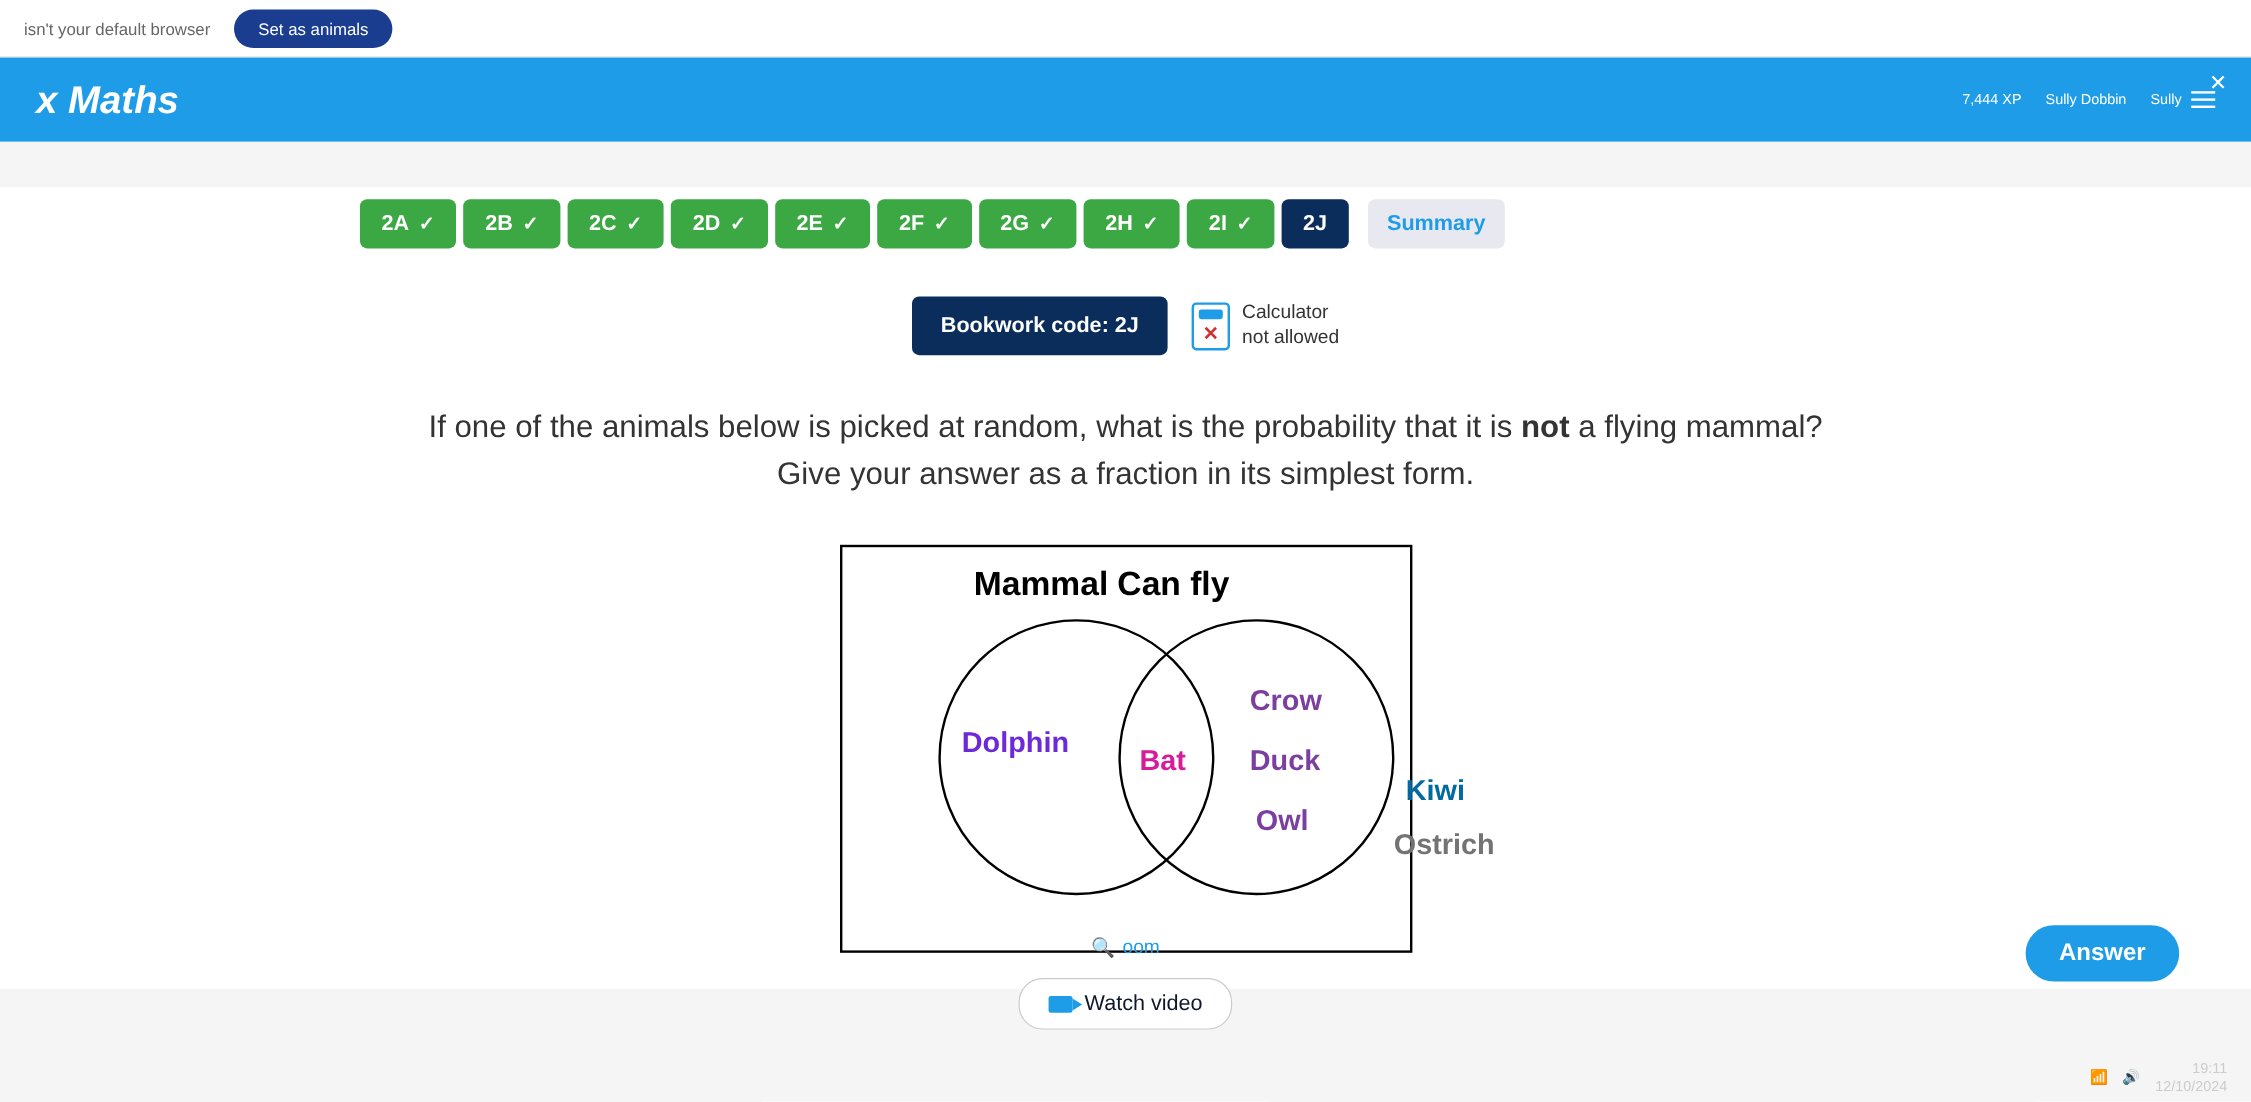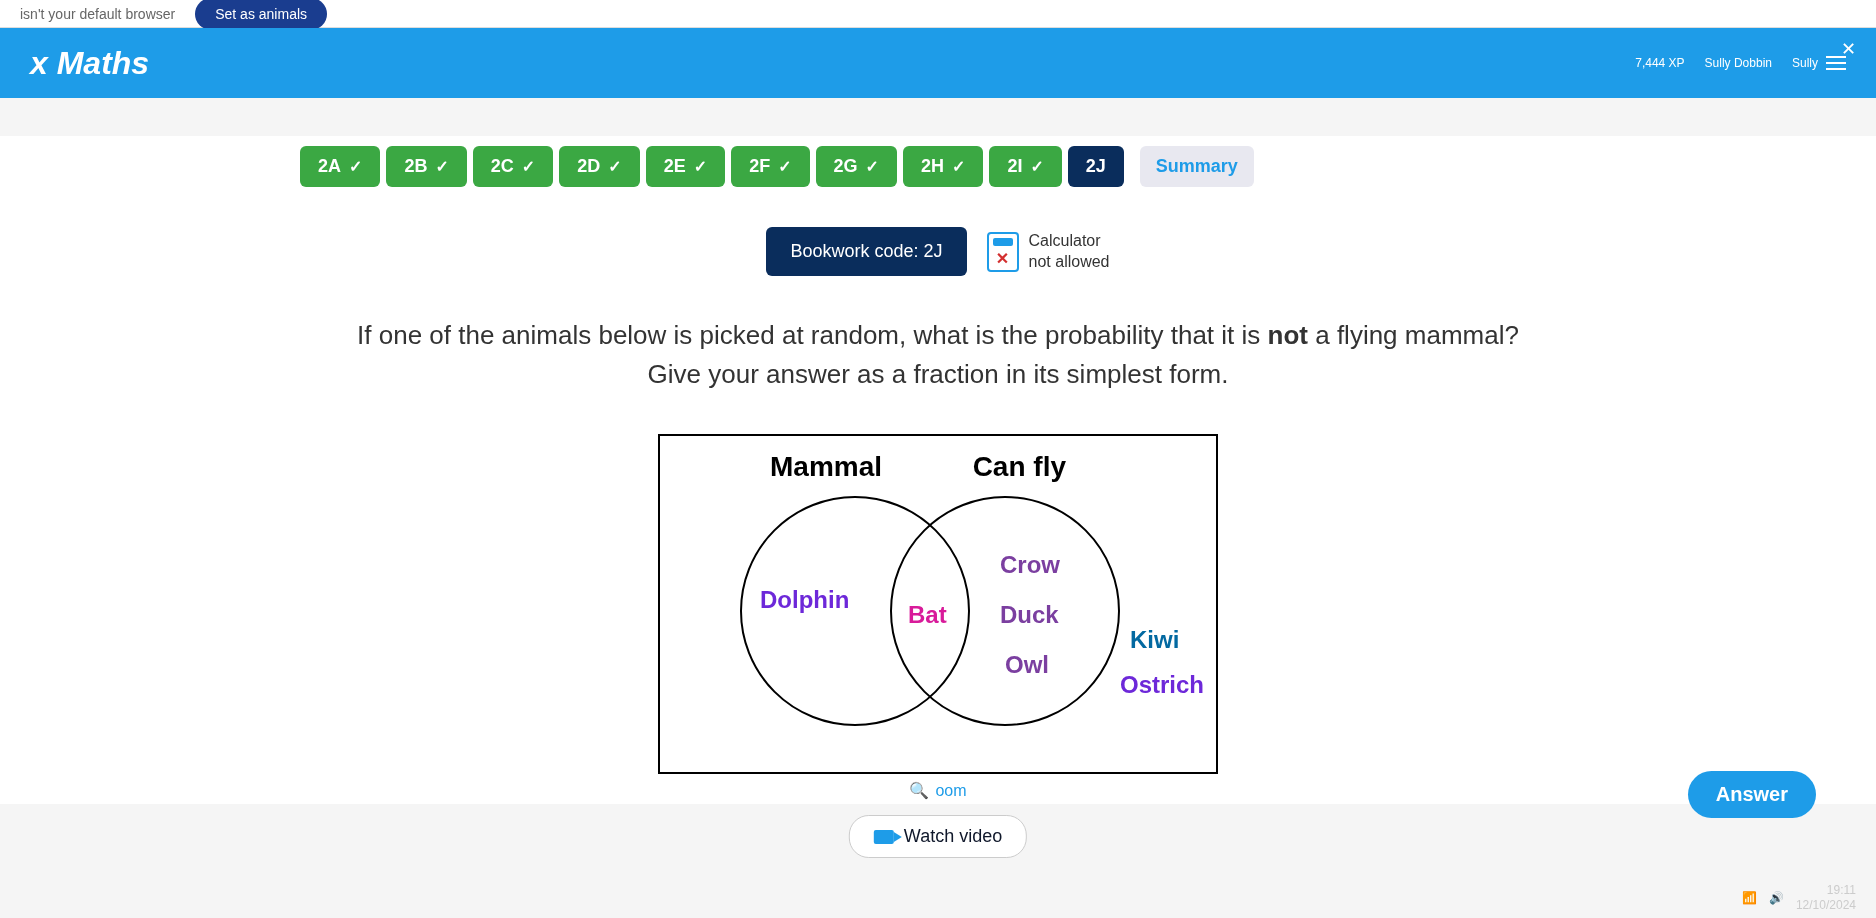--- a/index.html
+++ b/index.html
@@ -1,63 +1,63 @@
 <!DOCTYPE html>
 <html><head>
 <meta charset="utf-8">
 <style>
 * { margin: 0; padding: 0; box-sizing: border-box; font-family: Arial, sans-serif; }
 body { background: #f5f5f5; width: 1876px; height: 918px; overflow: hidden; }
 
-.browser-bar { background: #fff; height: 28px; display: flex; align-items: center; padding: 0 20px; gap: 20px; border-bottom: 1px solid #ddd; }
+.browser-bar { background: #fff; height: 48px; display: flex; align-items: center; padding: 0 20px; gap: 20px; border-bottom: 1px solid #ddd; }
 .browser-text { color: #666; font-size: 14px; }
 .set-default-btn { background: #1a3d8f; color: #fff; border: none; padding: 8px 20px; border-radius: 20px; font-size: 14px; cursor: pointer; }
 
 .header { background: #1e9ce8; color: #fff; height: 70px; display: flex; align-items: center; justify-content: space-between; padding: 0 30px; position: relative; }
 .logo { font-size: 32px; font-weight: bold; font-style: italic; }
 .header-right { display: flex; align-items: center; gap: 20px; font-size: 12px; }
 .close-x { position: absolute; top: 10px; right: 20px; color: #fff; font-size: 18px; cursor: pointer; }
 .menu-btn { display: flex; align-items: center; gap: 8px; cursor: pointer; }
 .hamburger { display: flex; flex-direction: column; gap: 4px; }
 .hamburger span { width: 20px; height: 2px; background: #fff; }
 
 .tabs-row { display: flex; gap: 6px; padding: 10px 0 10px 300px; background: #fff; align-items: center; margin-top: 38px; }
 .tab { background: #3ba843; color: #fff; padding: 10px 18px; border-radius: 6px; font-size: 18px; font-weight: bold; display: flex; align-items: center; gap: 8px; cursor: pointer; }
 .tab.current { background: #0a2d5c; }
 .tab .check { font-size: 16px; }
 .summary-btn { background: #e8e8f0; color: #1e9ce8; padding: 10px 16px; border-radius: 6px; font-size: 18px; font-weight: bold; margin-left: 10px; cursor: pointer; }
 
 .content { background: #fff; padding: 30px 120px; }
 
 .info-row { display: flex; justify-content: center; align-items: center; gap: 20px; margin-bottom: 40px; }
-.bookwork { background: #0a2d5c; color: #fff; padding: 14px 24px; border-radius: 6px; font-size: 18px; font-weight: 400; }
+.bookwork { background: #0a2d5c; color: #fff; padding: 14px 24px; border-radius: 6px; font-size: 18px; font-weight: 700; }
 .calc-box { display: flex; align-items: center; gap: 10px; }
 .calc-icon { width: 32px; height: 40px; border: 2px solid #1e9ce8; border-radius: 4px; position: relative; }
 .calc-icon::before { content: ''; position: absolute; top: 4px; left: 4px; right: 4px; height: 8px; background: #1e9ce8; border-radius: 2px; }
 .calc-x { position: absolute; bottom: 2px; left: 50%; transform: translateX(-50%); color: #d32f2f; font-weight: bold; font-size: 16px; }
 .calc-text { font-size: 16px; color: #333; line-height: 1.3; }
 
 .question { text-align: center; font-size: 26px; color: #333; margin-bottom: 40px; line-height: 1.5; }
 .question b { font-weight: bold; }
 
 .venn-container { display: flex; justify-content: center; }
-.venn-box { border: 2px solid #000; width: 560px; height: 340px; position: relative; background: #fff; }
+.venn-box { border: 2px solid #000; width: 477px; height: 340px; position: relative; background: #fff; }
 .label-mammal { position: absolute; top: 15px; left: 110px; font-size: 28px; font-weight: bold; }
 .label-canfly { position: absolute; top: 15px; right: 150px; font-size: 28px; font-weight: bold; }
 .circle { position: absolute; border: 2px solid #000; border-radius: 50%; width: 230px; height: 230px; }
 .circle-left { top: 60px; left: 80px; }
 .circle-right { top: 60px; left: 230px; }
 .animal { position: absolute; font-size: 24px; font-weight: bold; }
 .dolphin { top: 150px; left: 100px; color: #6d28d9; }
 .bat { top: 165px; left: 248px; color: #d81b9a; }
 .crow { top: 115px; left: 340px; color: #7b3fa0; }
 .duck { top: 165px; left: 340px; color: #7b3fa0; }
 .owl { top: 215px; left: 345px; color: #7b3fa0; }
 .kiwi { top: 190px; left: 470px; color: #0369a1; }
-.ostrich { top: 235px; left: 460px; color: #6d28d9; }
+.ostrich { top: 235px; left: 460px; color: #737373; }
 
 .bottom-controls { position: absolute; bottom: 60px; left: 50%; transform: translateX(-50%); display: flex; flex-direction: column; align-items: center; gap: 15px; }
 .zoom { color: #1e9ce8; font-size: 16px; display: flex; align-items: center; gap: 6px; }
 .watch-video { border: 1px solid #ccc; border-radius: 20px; padding: 10px 24px; color: #0f172a; font-size: 18px; display: flex; align-items: center; gap: 10px; cursor: pointer; background: #fff; }
 .video-icon { width: 20px; height: 14px; background: #1e9ce8; border-radius: 2px; position: relative; }
 .video-icon::after { content: ''; position: absolute; right: -8px; top: 2px; border-left: 8px solid #1e9ce8; border-top: 5px solid transparent; border-bottom: 5px solid transparent; }
 
 .answer-btn { position: absolute; bottom: 100px; right: 60px; background: #1e9ce8; color: #fff; padding: 12px 28px; border-radius: 24px; font-size: 20px; font-weight: bold; cursor: pointer; border: none; }
 
 .taskbar { position: absolute; bottom: 0; right: 0; display: flex; align-items: center; gap: 12px; padding: 6px 20px; color: #ccc; font-size: 12px; }

